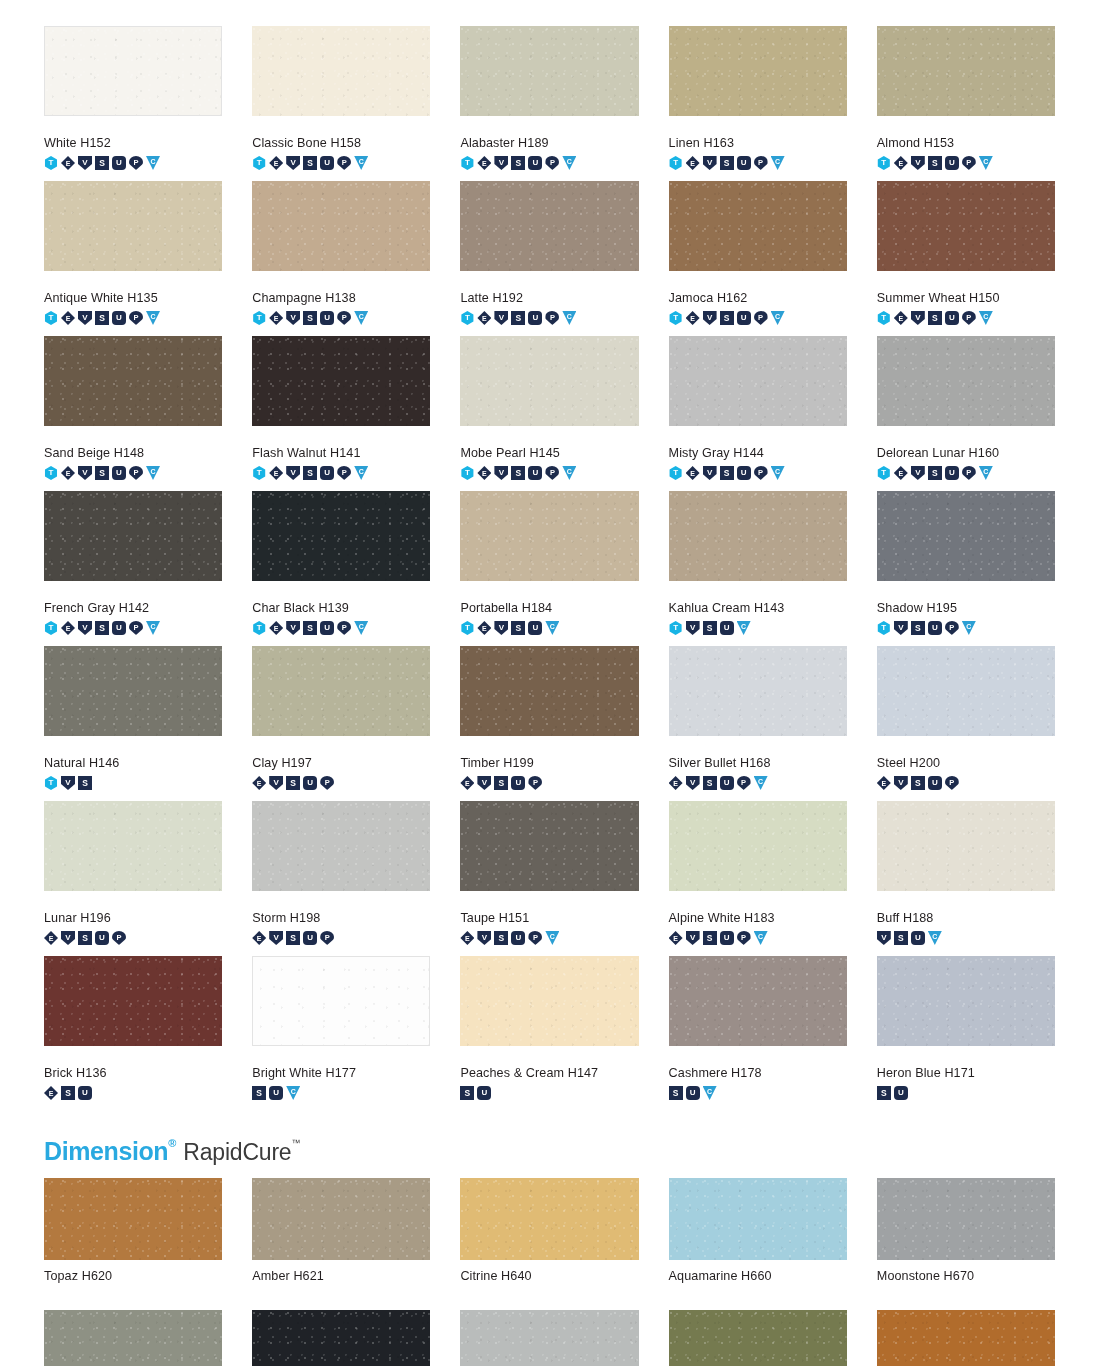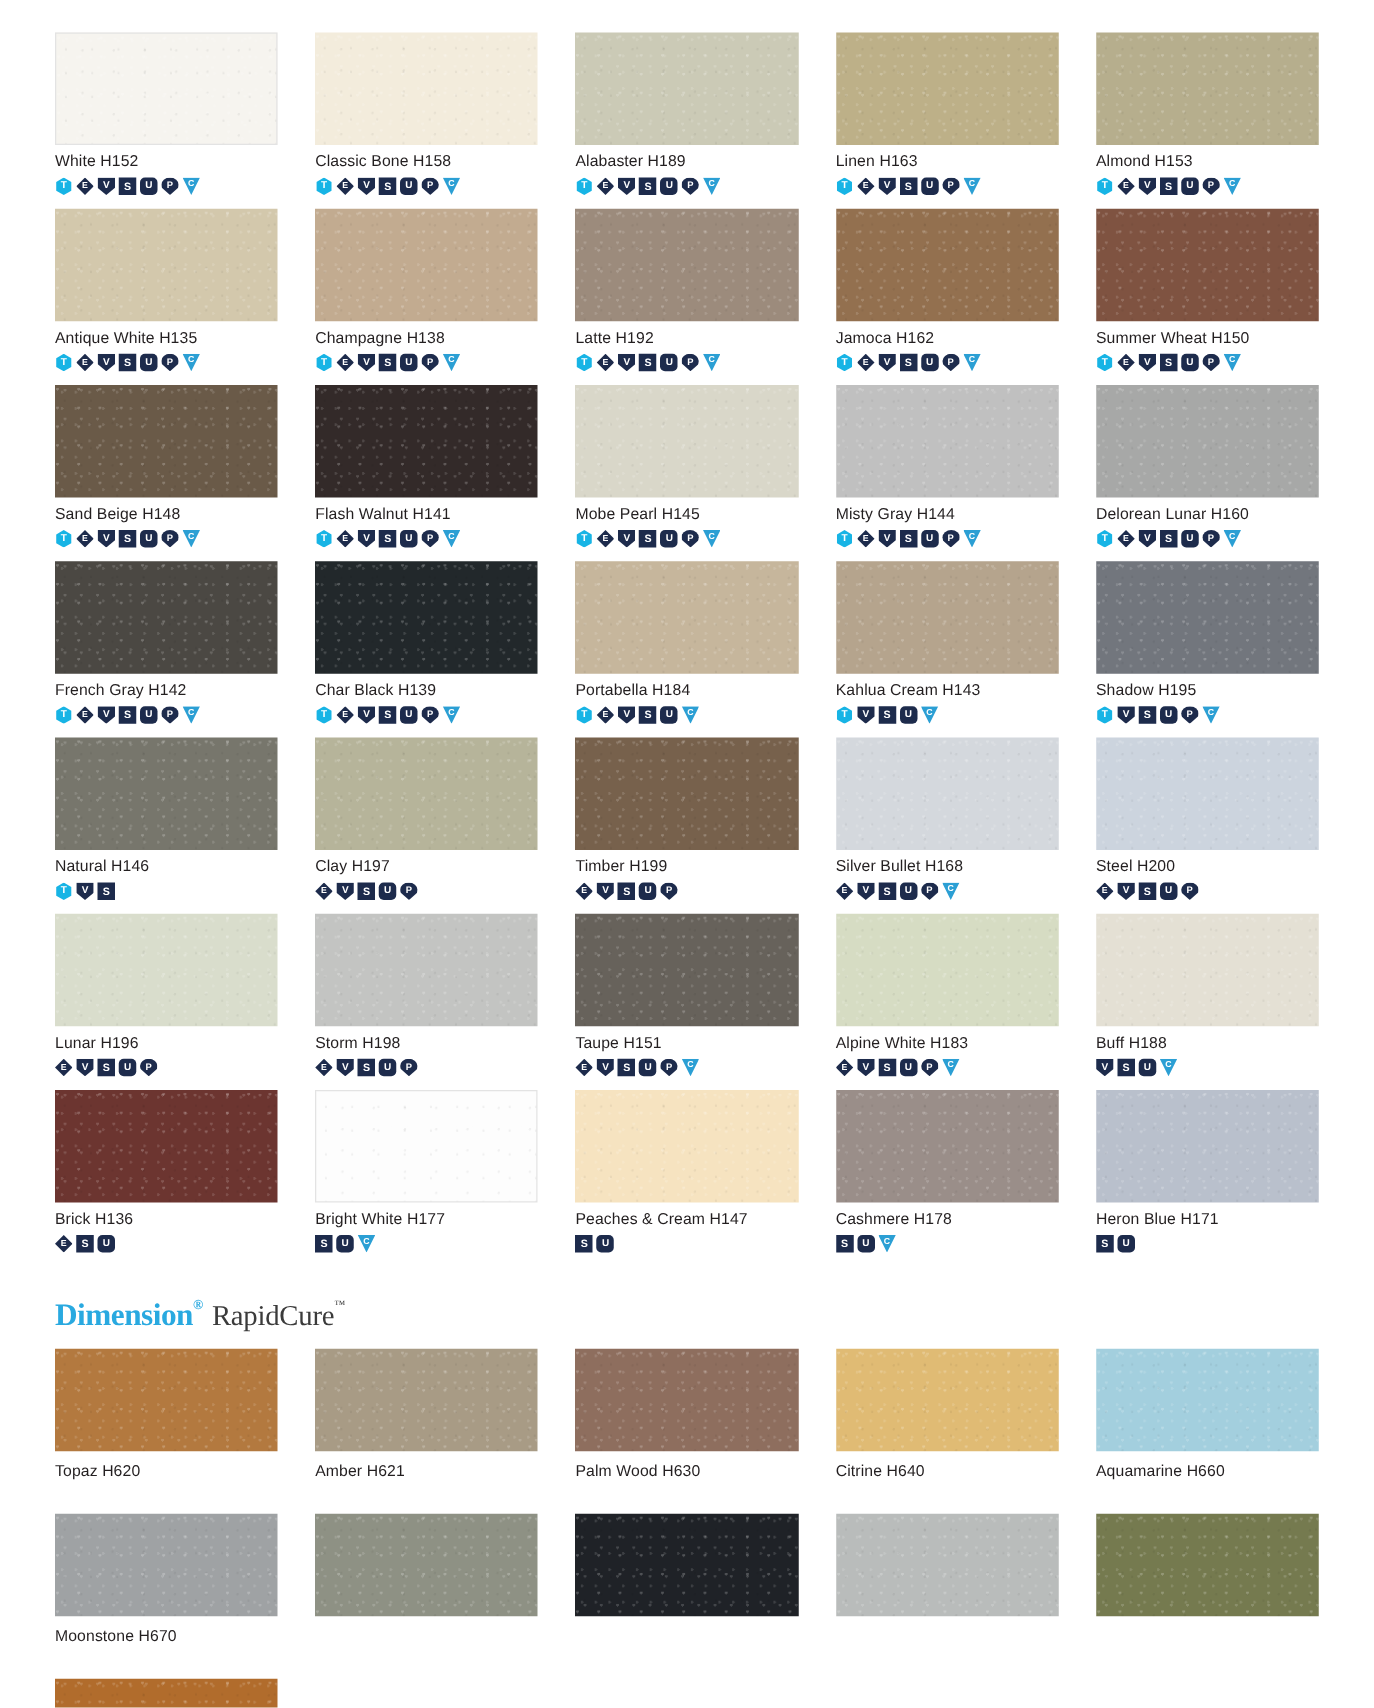--- a/index.html
+++ b/index.html
@@ -53,21 +53,21 @@
     pointer-events: none;
     mix-blend-mode: normal;
   }
   .swatch.bordered { border: 1px solid #e3e3e3; }
 
   .label {
     font-size: 12.6px;
     line-height: 15px;
     color: #231f20;
     letter-spacing: .1px;
-    padding-top: 6px;
+    padding-top: 20px;
     white-space: nowrap;
   }
 
   
   .badges {
     height: 22px;
     display: flex;
     align-items: center;
     gap: 3px;
     padding-top: 2px;
@@ -132,21 +132,20 @@
     clip-path: polygon(0% 0%, 100% 0%, 50% 100%);
   }
   .badge.b-C { font-size: 7px; }
   .badge.b-C span { transform: translateY(-2.2px); }
 
   
   .section-head {
     display: flex;
     align-items: center;
     padding: 26px 0 12px 0;
-    font-family: Liberation Serif, serif;
   }
   .brand-dimension {
     font-size: 25px;
     font-weight: bold;
     color: #29a9e0;
     letter-spacing: -.4px;
   }
   .sup {
     font-size: 11px;
     vertical-align: super;
@@ -1001,24 +1000,20 @@
   <div class="grid rapidcure" id="rapidcure-grid">
       <div class="cell">
         <div class="swatch" style="background: rgb(179, 121, 63);"></div>
         <div class="label">Topaz H620</div>
       </div>
       <div class="cell">
         <div class="swatch" style="background: rgb(168, 155, 133);"></div>
         <div class="label">Amber H621</div>
       </div>
       <div class="cell">
-        <div class="swatch" style="background: rgb(142, 110, 94);"></div>
-        <div class="label">Palm Wood H630</div>
-      </div>
-      <div class="cell">
         <div class="swatch" style="background: rgb(224, 187, 116);"></div>
         <div class="label">Citrine H640</div>
       </div>
       <div class="cell">
         <div class="swatch" style="background: rgb(163, 207, 222);"></div>
         <div class="label">Aquamarine H660</div>
       </div>
       <div class="cell">
         <div class="swatch" style="background: rgb(159, 162, 164);"></div>
         <div class="label">Moonstone H670</div>

